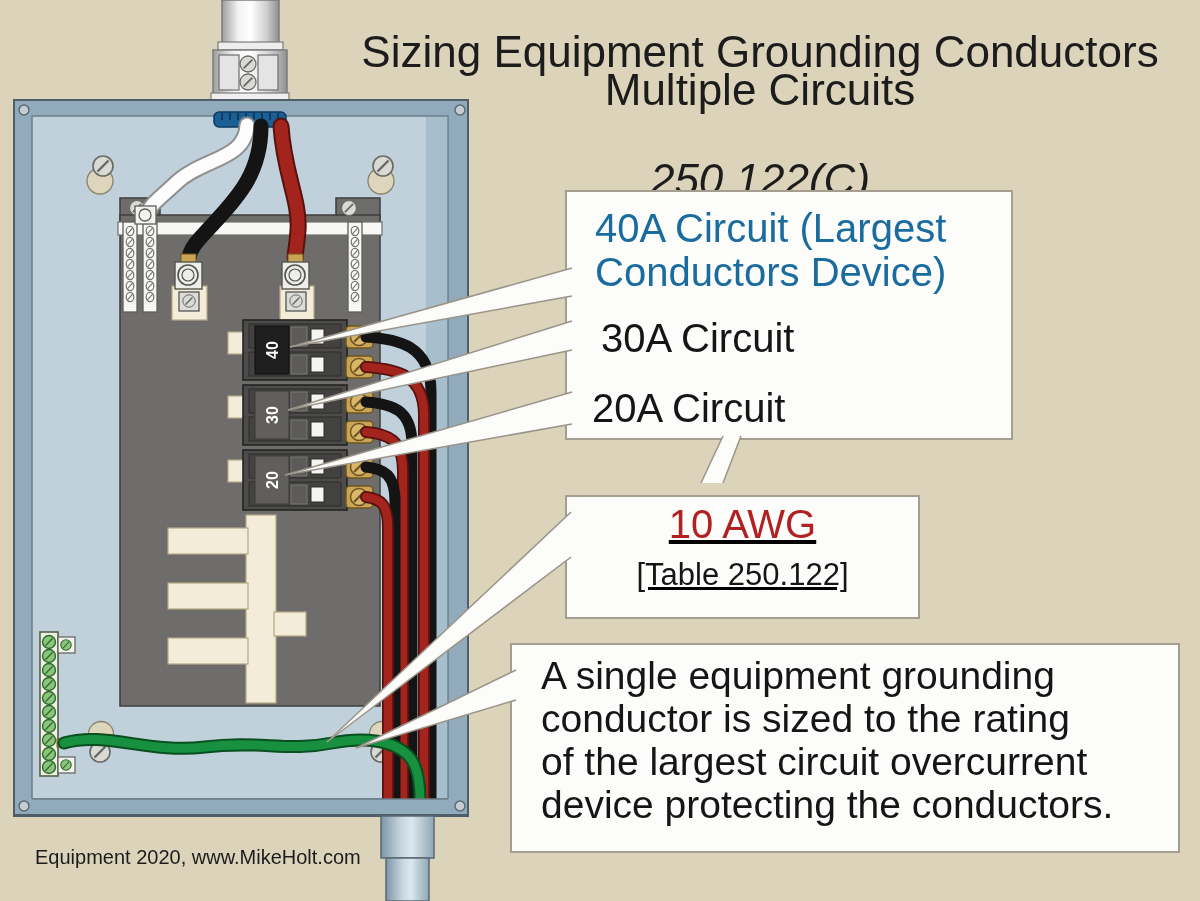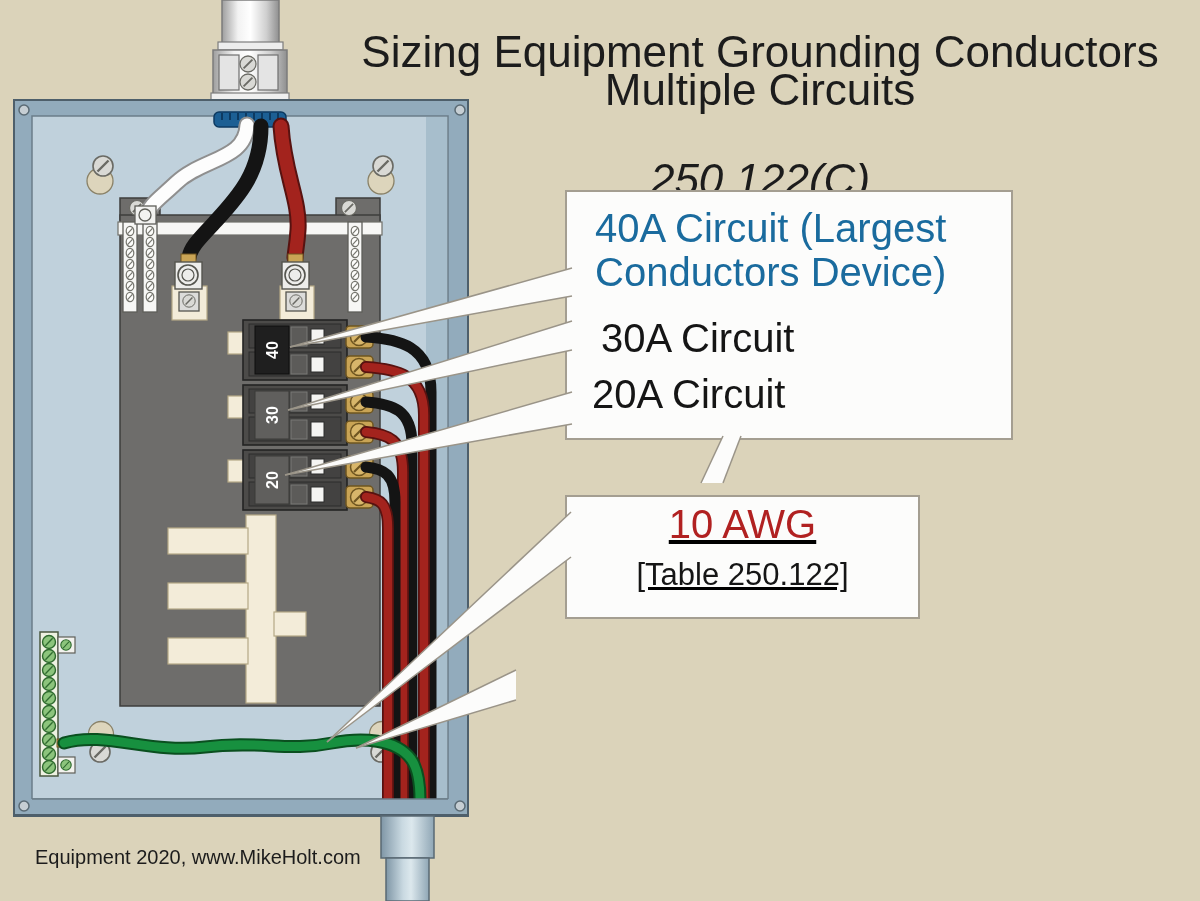--- a/index.html
+++ b/index.html
@@ -10,21 +10,21 @@
   .title-line{position:absolute;left:320px;width:880px;text-align:center;
               font-size:44px;line-height:1;color:#1c1c1c;white-space:nowrap;}
   .title-1{top:30px;} .title-2{top:68px;} .title-3{top:114px;font-style:italic;margin-top:44px;}
   
   .callout{position:absolute;background:#fcfcfb;border:2px solid #a49e91;z-index:2;}
   .co-line{position:absolute;font-size:40px;line-height:1;white-space:nowrap;color:#151515;}
   .callout-circuits{left:565px;top:190px;width:444px;height:246px;}
   .cc-1{left:28px;top:16px;color:#1a6b9e;}
   .cc-2{left:28px;top:60px;color:#1a6b9e;}
   .cc-3{left:34px;top:126px;}
-  .cc-4{left:25px;top:182px;}
+  .cc-4{left:25px;top:196px;}
   .callout-wire{left:565px;top:495px;width:351px;height:120px;text-align:center;text-decoration:underline;}
   .cw-1{position:static;display:block;margin-top:7px;font-size:40px;line-height:1;color:#b12121;white-space:nowrap;}
   .cw-2{position:static;display:block;margin-top:15px;font-size:31px;line-height:1;color:#151515;white-space:nowrap;}
   .callout-note{left:510px;top:643px;width:666px;height:206px;}
   .cn{font-size:39px;}
   .cn-1{left:29px;top:11px;} .cn-2{left:29px;top:54px;} .cn-3{left:29px;top:97px;} .cn-4{left:29px;top:140px;}
   
   .art{position:absolute;left:0;top:0;z-index:1;}
   .leaders{position:absolute;left:0;top:0;z-index:3;pointer-events:none;}
   
@@ -296,20 +296,26 @@
     <div class="co-line cc-2">Conductors Device)</div>
     <div class="co-line cc-3">30A Circuit</div>
     <div class="co-line cc-4">20A Circuit</div>
   </div>
 
   <div class="callout callout-wire">
     <span class="cw-1">10 AWG</span>
     <span class="cw-2">[Table 250.122]</span>
   </div>
 
+  <div class="callout callout-note">
+    <div class="co-line cn cn-1">A single equipment grounding</div>
+    <div class="co-line cn cn-2">conductor is sized to the rating</div>
+    <div class="co-line cn cn-3">of the largest circuit overcurrent</div>
+    <div class="co-line cn cn-4">device protecting the conductors.</div>
+  </div>
 
   <svg class="leaders" width="1200" height="901" viewBox="0 0 1200 901">
     <g>
       <polygon points="572,268 572,296 290,347" fill="#fcfcfb"></polygon>
       <line x1="572" y1="268" x2="290" y2="347" stroke="#9a9488" stroke-width="1.5"></line>
       <line x1="572" y1="296" x2="290" y2="347" stroke="#9a9488" stroke-width="1.5"></line>
     </g>
     <g>
       <polygon points="572,321 572,350 288,410" fill="#fcfcfb"></polygon>
       <line x1="572" y1="321" x2="288" y2="410" stroke="#9a9488" stroke-width="1.5"></line>

